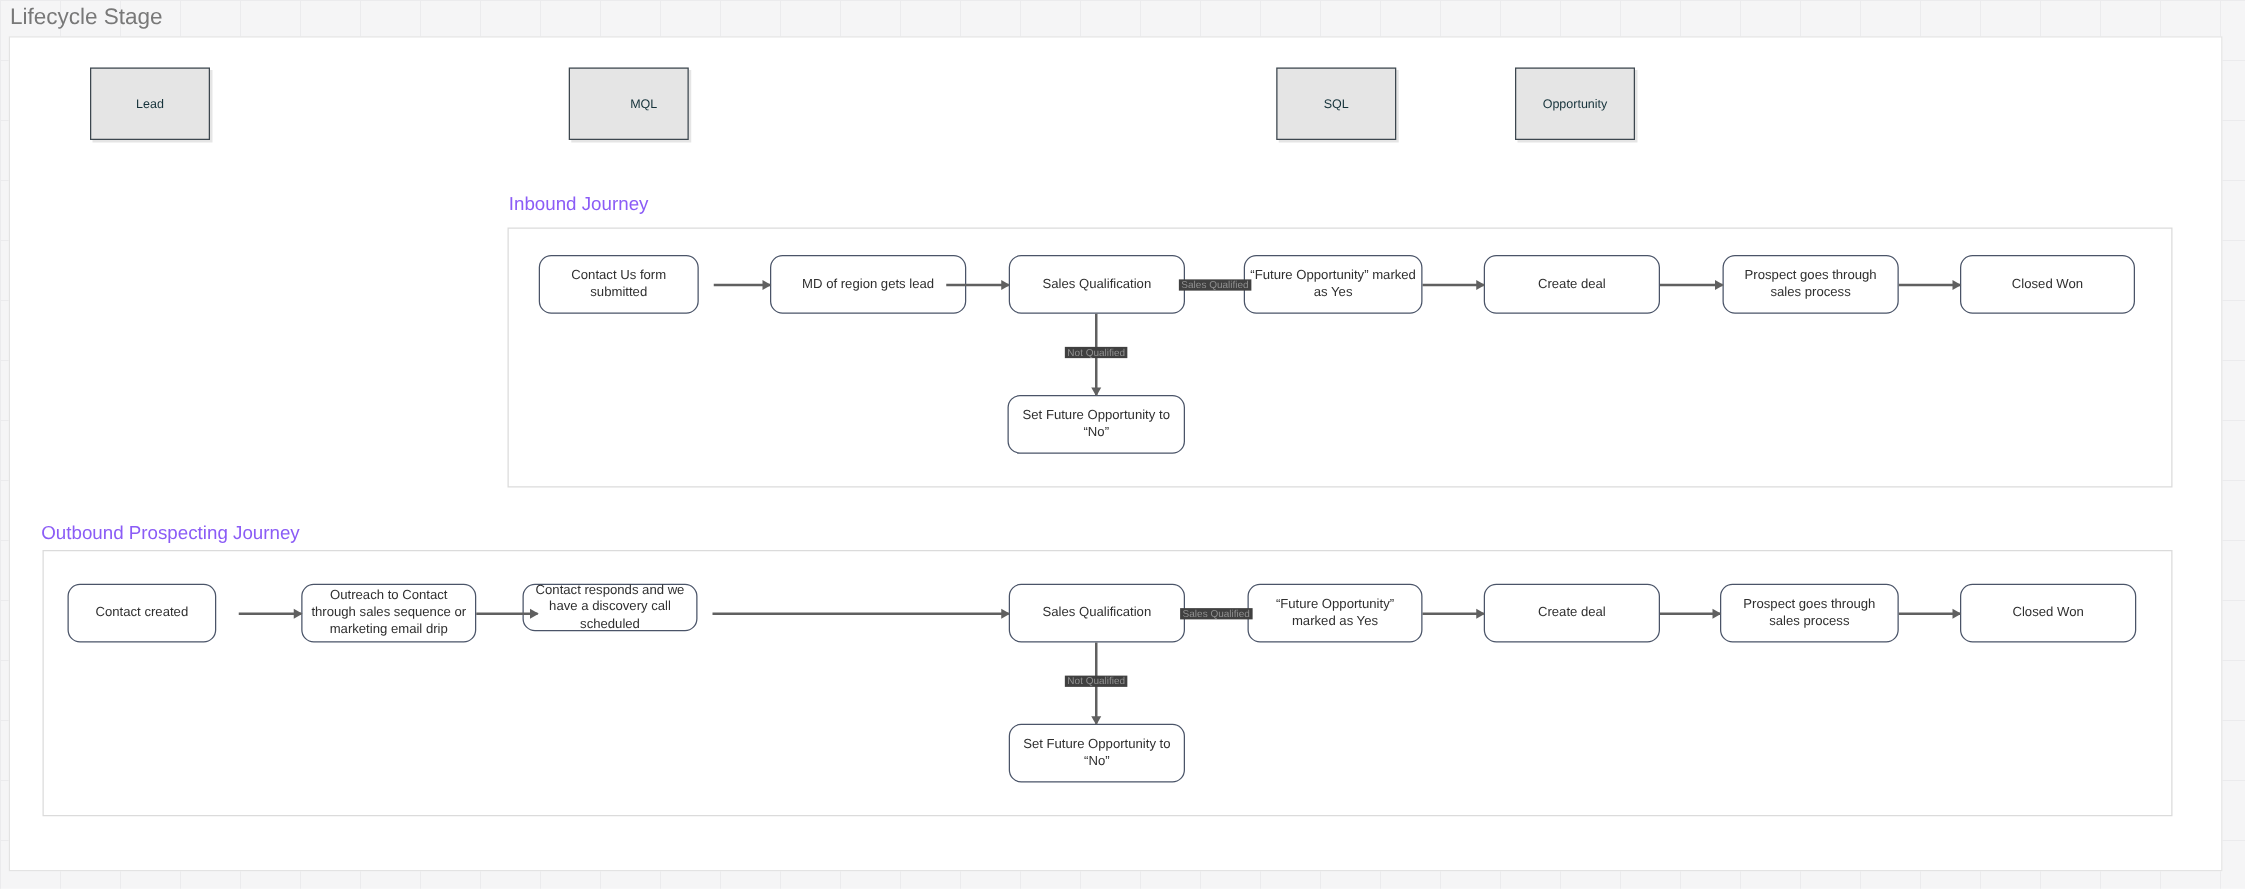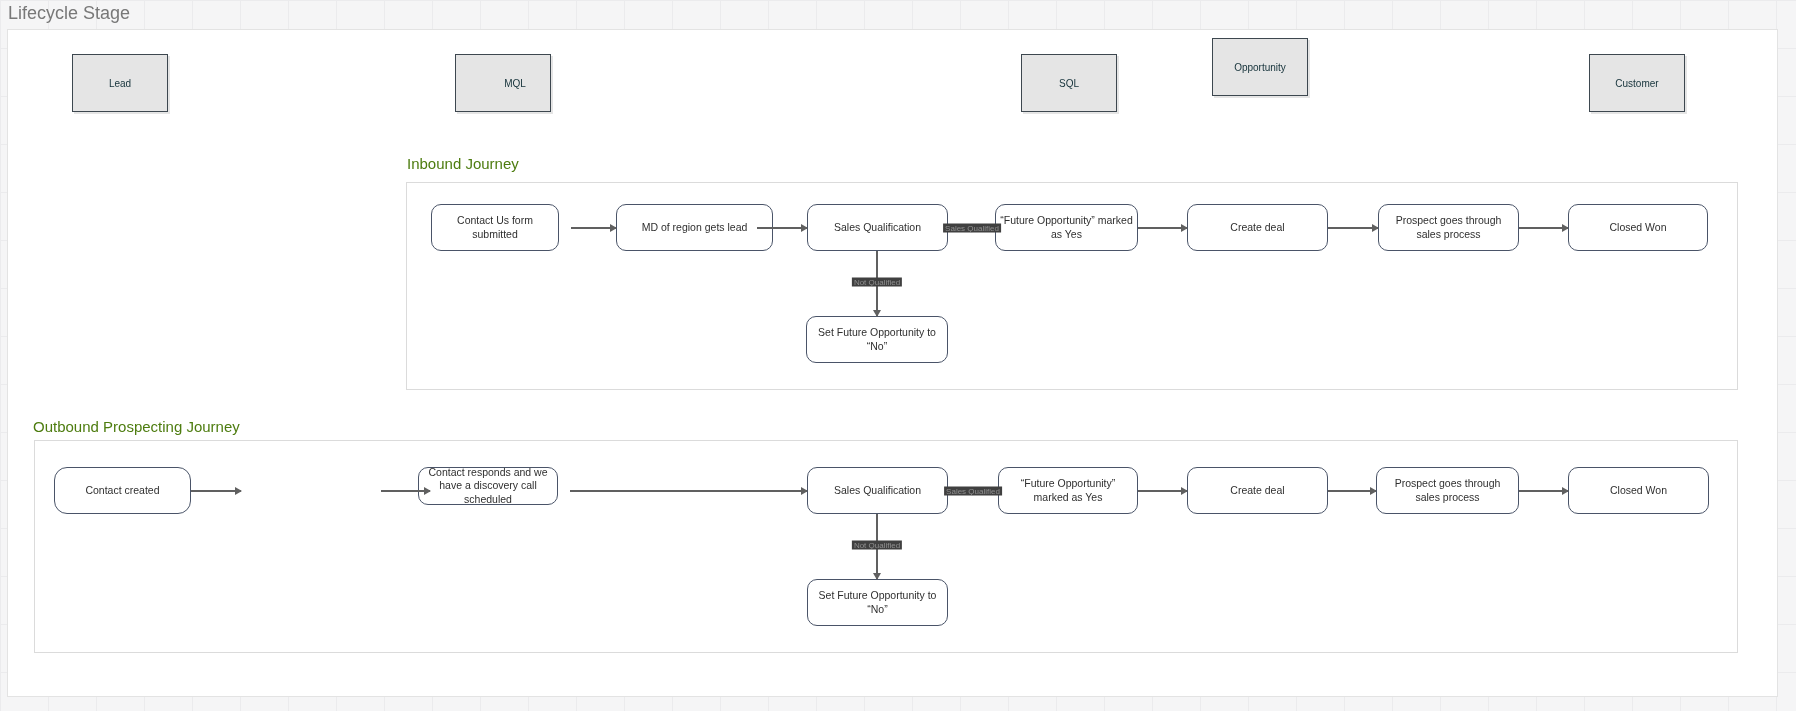--- a/index.html
+++ b/index.html
@@ -13,21 +13,21 @@
   .canvas{position:absolute;left:7px;top:29px;width:1771px;height:668px;
     background:#ffffff;border:1px solid #e3e3e3;box-sizing:border-box;}
   
   .stage{position:absolute;width:96px;height:58px;background:#e5e5e5;
     border:1.5px solid #3d474f;box-sizing:border-box;
     box-shadow:2px 2px 0 rgba(0,0,0,0.10);
     display:flex;align-items:center;justify-content:center;
     font-size:10px;color:#15323a;text-align:center;}
   
   .container-box{position:absolute;background:#ffffff;border:1px solid #dbdbdb;box-sizing:border-box;}
-  .section-title{position:absolute;font-size:15px;color:#4d7c0f;white-space:nowrap;}
+  .section-title{position:absolute;font-size:15px;color:#8b5cf6;white-space:nowrap;}
   
   .node{position:absolute;background:#ffffff;border:1.5px solid #4a5468;border-radius:10px;
     box-sizing:border-box;display:flex;align-items:center;justify-content:center;
     text-align:center;font-size:10.5px;line-height:1.3;color:#2f2f2f;padding:2px 4px;}
   
   .arrow-h{position:absolute;height:1.5px;background:#606060;}
   .arrow-h::after{content:"";position:absolute;right:-1px;top:50%;transform:translateY(-50%);
     width:0;height:0;border-left:7px solid #606060;border-top:4px solid transparent;border-bottom:4px solid transparent;}
   .arrow-v{position:absolute;width:1.5px;background:#606060;}
   .arrow-v::after{content:"";position:absolute;bottom:-1px;left:50%;transform:translateX(-50%);
@@ -46,25 +46,22 @@
 
     <div class="stage" style="left:64px;top:24px;">
         <span>Lead</span>
       </div>
     <div class="stage" style="left:447px;top:24px;padding-left:24px;">
         <span>MQL</span>
       </div>
     <div class="stage" style="left:1013px;top:24px;">
         <span>SQL</span>
       </div>
-    <div class="stage" style="left:1204px;top:8px;justify-content:center;">
+    <div class="stage" style="left:1204px;top:24px;justify-content:center;">
         <span>Opportunity</span>
-      </div>
-    <div class="stage" style="left:1581px;top:24px;">
-        <span>Customer</span>
       </div>
 
     <div class="section-title" style="left:399px;top:125px;">Inbound Journey</div>
     <div class="container-box" style="left:398px;top:152px;width:1332px;height:208px;"></div>
 
     <div class="node" style="left:423px;top:174px;width:128px;height:47px;">
         <span>Contact Us form submitted</span>
       </div>
     <div class="node" style="left:608px;top:174px;width:157px;height:47px;">
         <span>MD of region gets lead</span>
@@ -95,22 +92,25 @@
     <div class="arrow-h" style="left:1320px;top:197px;width:50px;"></div>
     <div class="arrow-h" style="left:1511px;top:197px;width:49px;"></div>
     <div class="arrow-v" style="left:868px;top:221px;height:65px;"></div>
 
     <div class="edge-label" style="left:964px;top:198px;">Sales Qualified</div>
     <div class="edge-label" style="left:869px;top:252px;">Not Qualified</div>
 
     <div class="section-title" style="left:25px;top:388px;">Outbound Prospecting Journey</div>
     <div class="container-box" style="left:26px;top:410px;width:1704px;height:213px;"></div>
 
-    <div class="node" style="left:46px;top:437px;width:137px;height:47px;border-radius:13px;">
+    <div class="node" style="left:46px;top:437px;width:119px;height:47px;">
         <span>Contact created</span>
+      </div>
+    <div class="node" style="left:233px;top:437px;width:140px;height:47px;">
+        <span>Outreach to Contact through sales sequence or marketing email drip</span>
       </div>
     <div class="node" style="left:410px;top:437px;width:140px;height:38px;">
         <span>Contact responds and we have a discovery call scheduled</span>
       </div>
     <div class="node" style="left:799px;top:437px;width:141px;height:47px;">
         <span>Sales Qualification</span>
       </div>
     <div class="node" style="left:990px;top:437px;width:140px;height:47px;">
         <span>“Future Opportunity” marked as Yes</span>
       </div>

